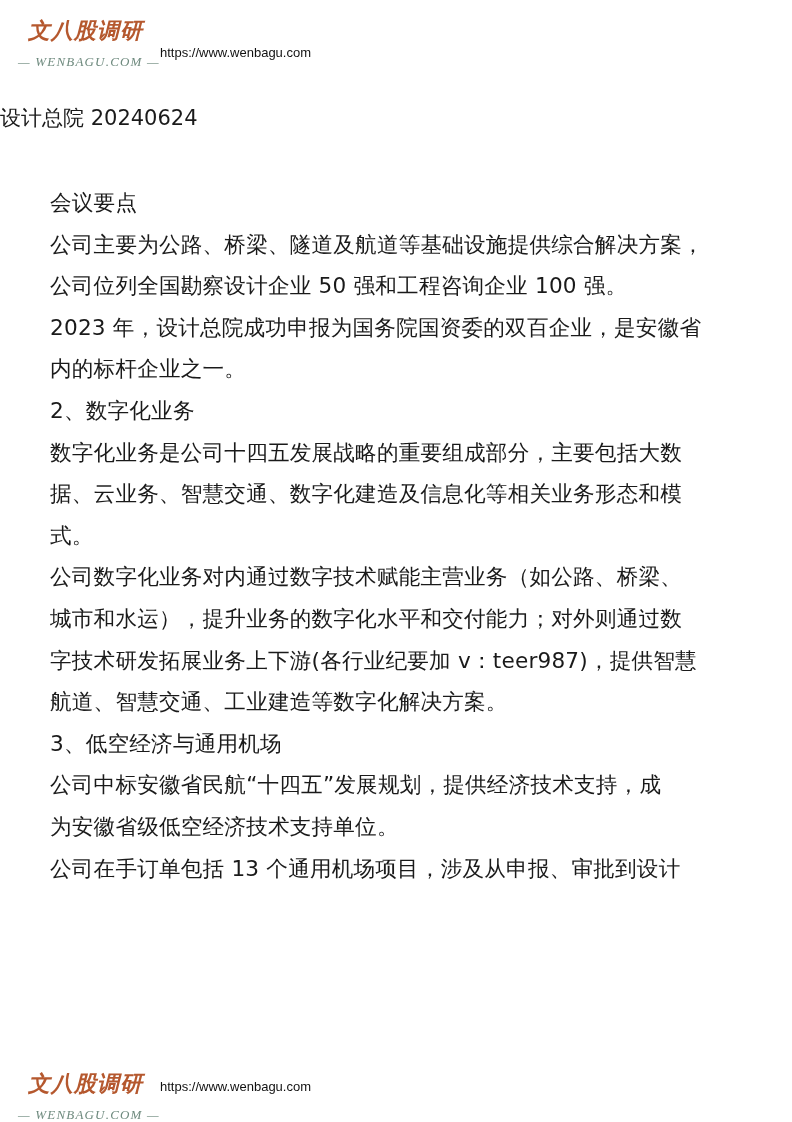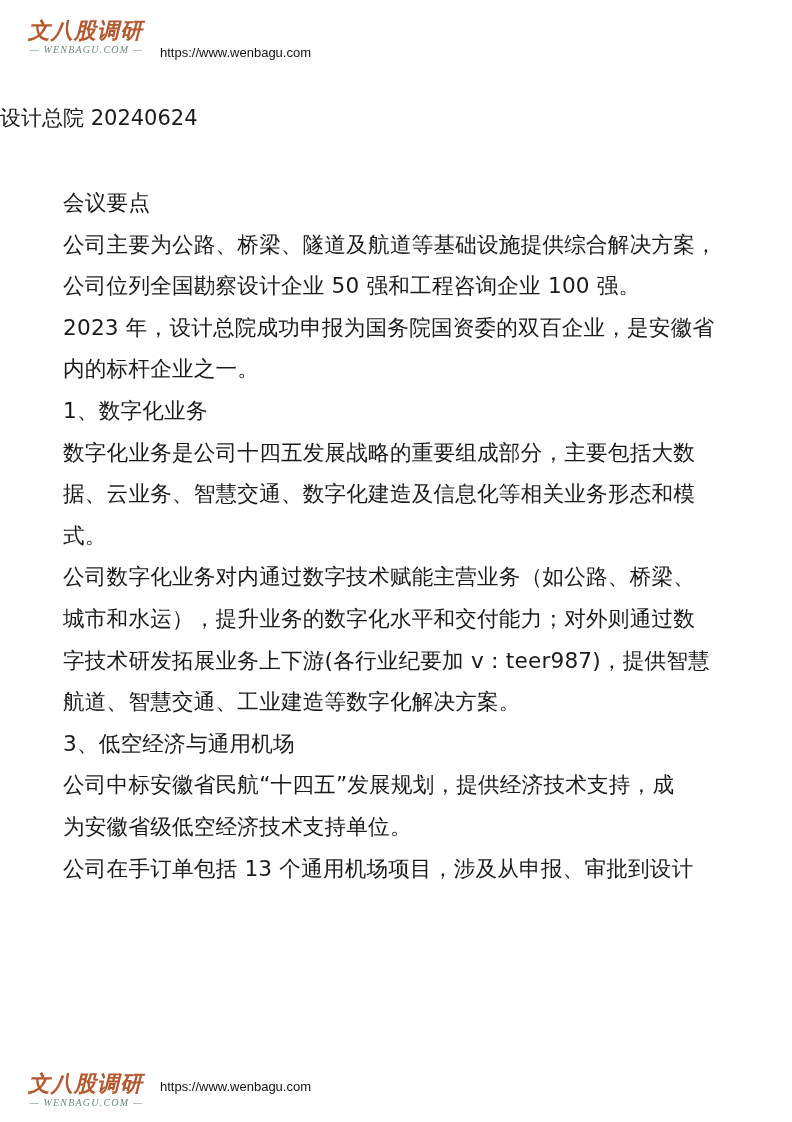--- a/index.html
+++ b/index.html
@@ -27,25 +27,25 @@
       font-weight: bold;
       font-size: 22px;
       letter-spacing: 1px;
       color: #b5582e;
       line-height: 26px;
       white-space: nowrap;
     }
     .brand-sub {
       display: block;
       font-family: "Liberation Serif", "DejaVu Serif", serif;
-      font-size: 10px;
+      font-size: 13px;
       letter-spacing: 1.2px;
       color: #6e8a7e;
       line-height: 10px;
-      margin-top: 2px;
+      margin-top: 14px;
       white-space: nowrap;
     }
     .url {
       position: absolute;
       left: 150px;
       font-family: "Liberation Sans", sans-serif;
       font-size: 13px;
       color: #111111;
       line-height: 16px;
       white-space: nowrap;
@@ -63,21 +63,21 @@
       width: 792px;
       text-align: left;
       font-size: 21px;
       line-height: 28px;
       color: #1a1a1a;
       white-space: nowrap;
     }
     .content {
       position: absolute;
       top: 182px;
-      left: 63px;
+      left: 50px;
       width: 700px;
     }
     .line {
       display: block;
       height: 41.6px;
       line-height: 41.6px;
       font-size: 21.6px;
       white-space: nowrap;
       color: #1a1a1a;
       letter-spacing: 0.2px;
@@ -93,21 +93,21 @@
 <div class="url header-url">https://www.wenbagu.com</div>
 
 <div class="doc-title">设计总院 20240624</div>
 
 <div class="content">
   <span class="line">会议要点</span>
   <span class="line">公司主要为公路、桥梁、隧道及航道等基础设施提供综合解决方案，</span>
   <span class="line">公司位列全国勘察设计企业 50 强和工程咨询企业 100 强。</span>
   <span class="line">2023 年，设计总院成功申报为国务院国资委的双百企业，是安徽省</span>
   <span class="line">内的标杆企业之一。</span>
-  <span class="line">1、数字化业务</span>
+  <span class="line">2、数字化业务</span>
   <span class="line">数字化业务是公司十四五发展战略的重要组成部分，主要包括大数</span>
   <span class="line">据、云业务、智慧交通、数字化建造及信息化等相关业务形态和模</span>
   <span class="line">式。</span>
   <span class="line">公司数字化业务对内通过数字技术赋能主营业务（如公路、桥梁、</span>
   <span class="line">城市和水运），提升业务的数字化水平和交付能力；对外则通过数</span>
   <span class="line">字技术研发拓展业务上下游(各行业纪要加 v：teer987)，提供智慧</span>
   <span class="line">航道、智慧交通、工业建造等数字化解决方案。</span>
   <span class="line">3、低空经济与通用机场</span>
   <span class="line">公司中标安徽省民航“十四五”发展规划，提供经济技术支持，成</span>
   <span class="line">为安徽省级低空经济技术支持单位。</span>

